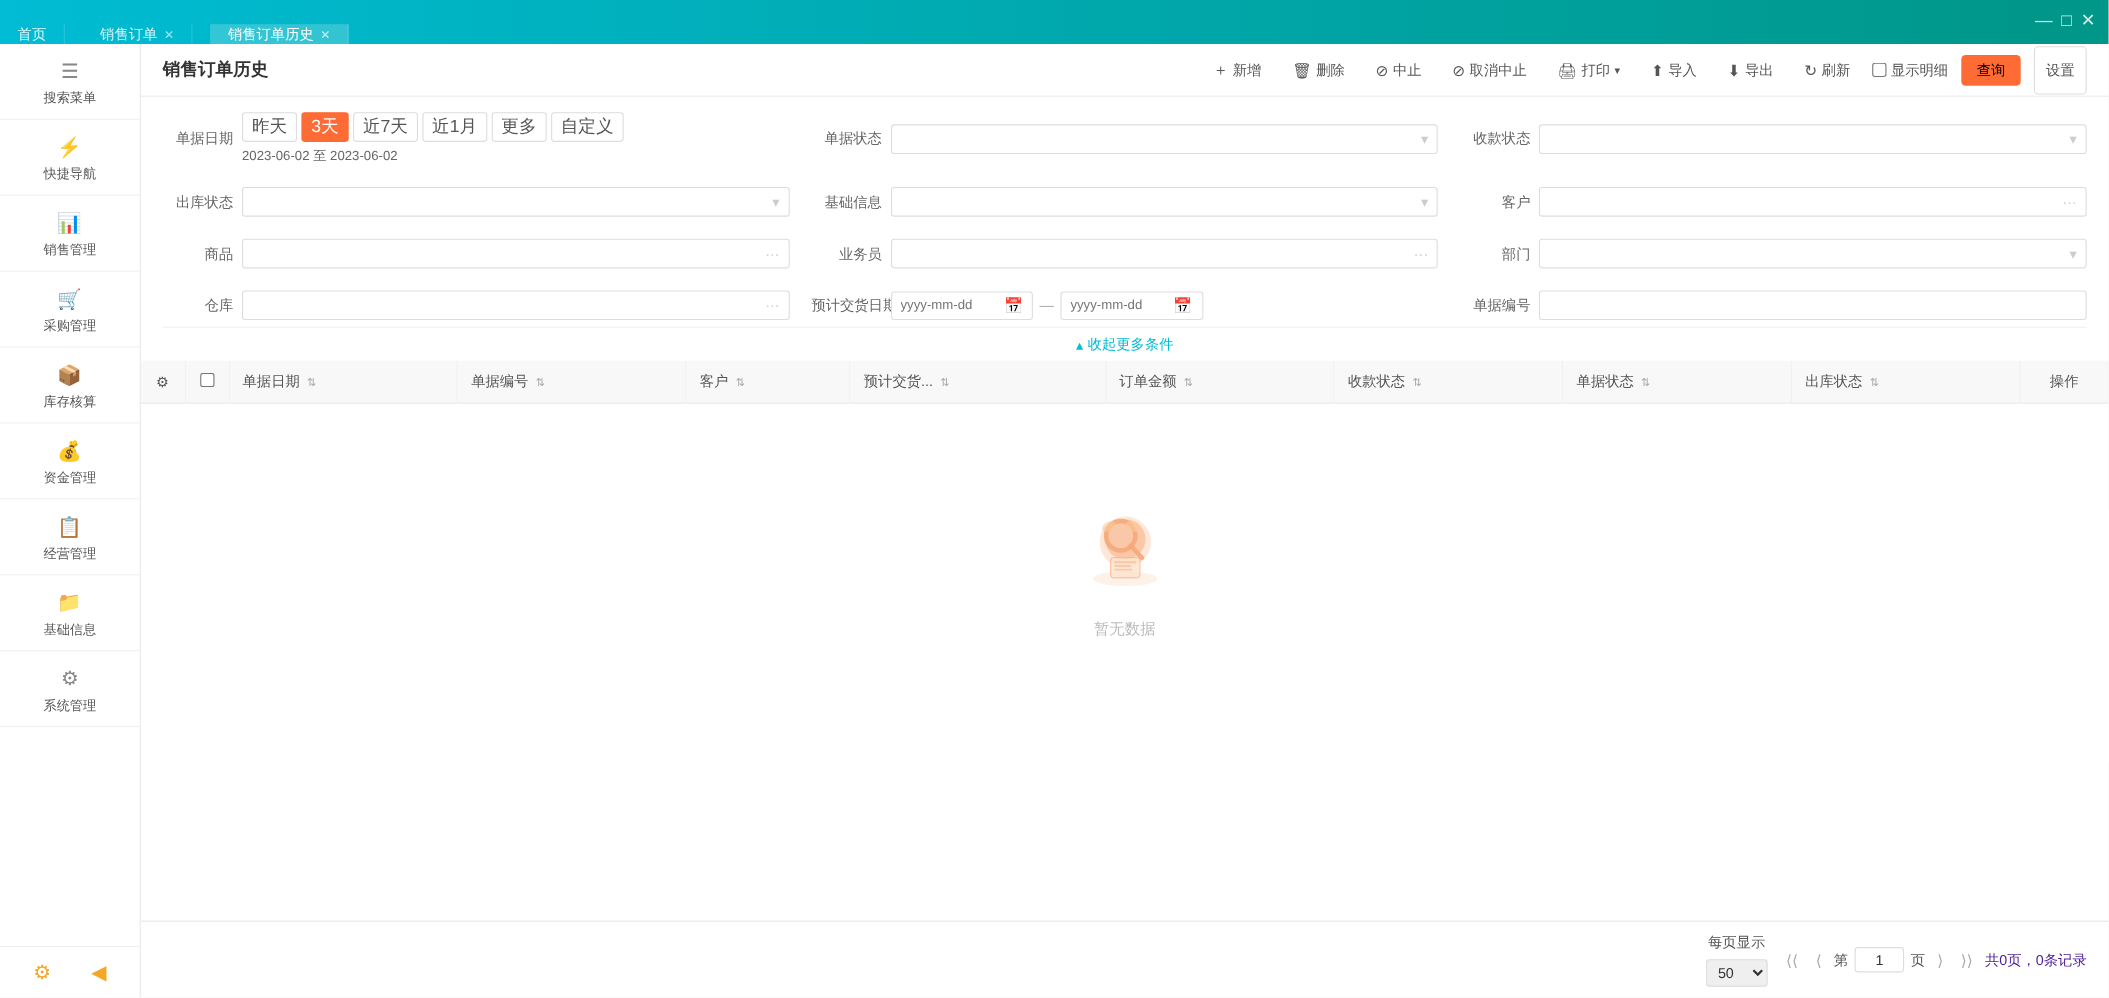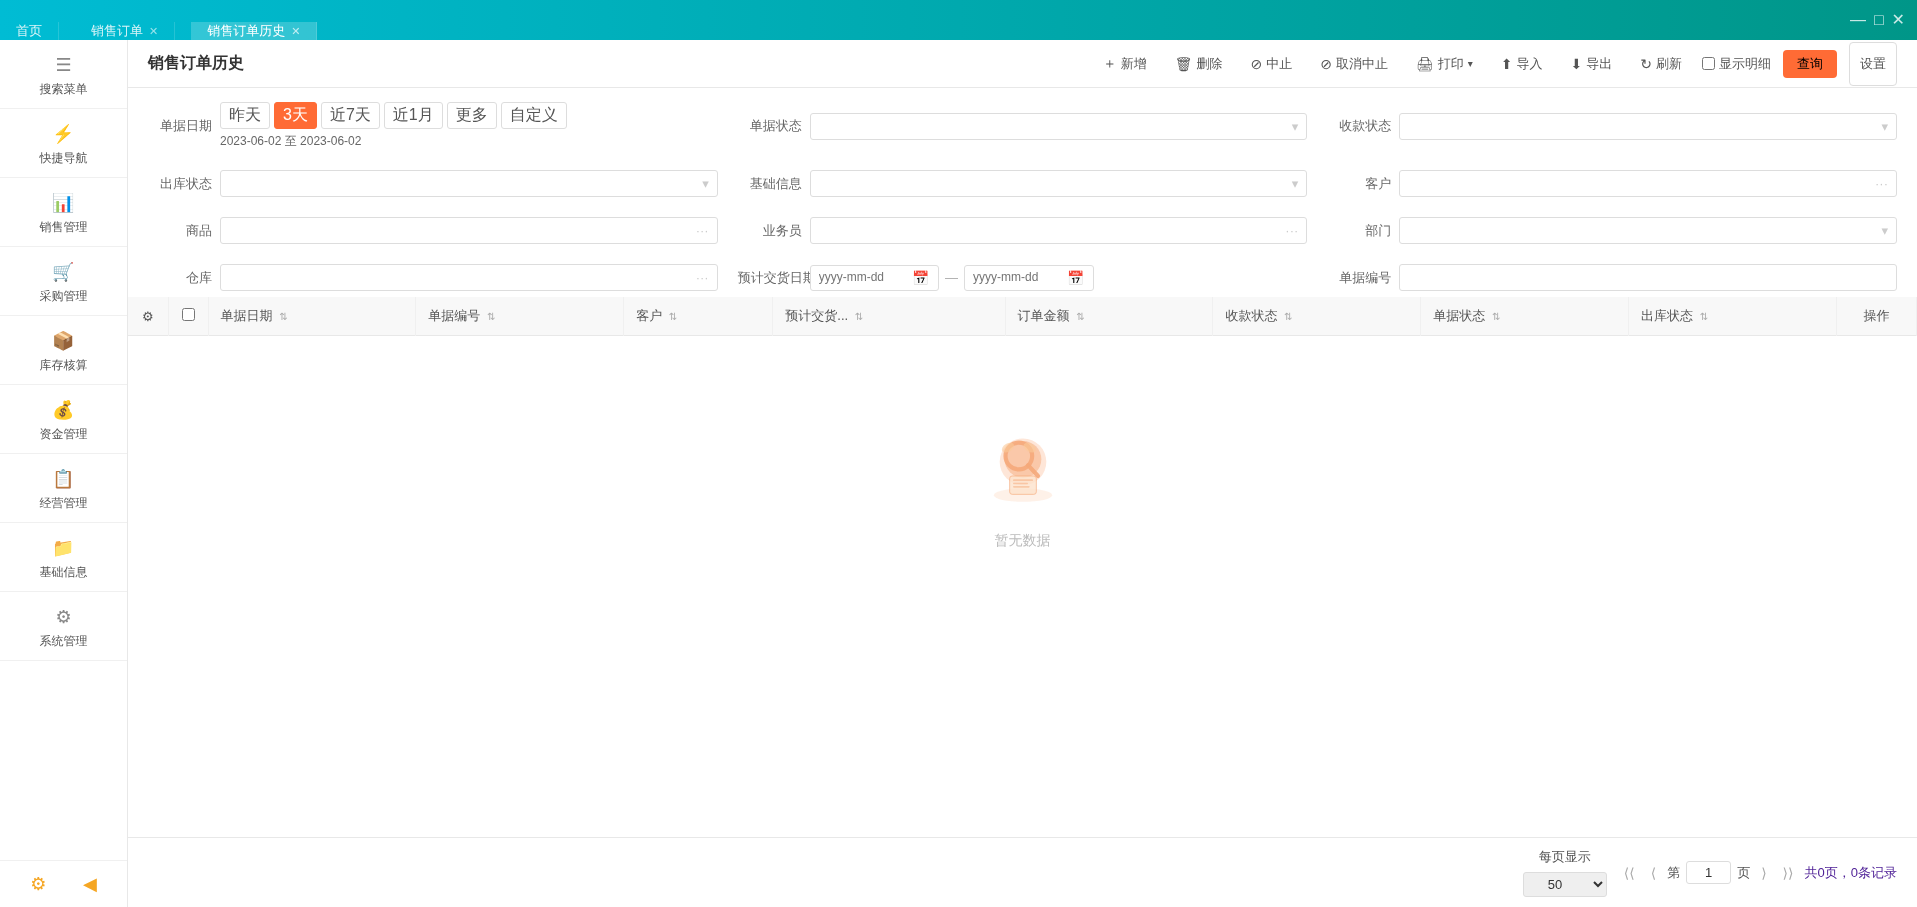--- a/index.html
+++ b/index.html
@@ -267,21 +267,21 @@
     .page-size-select {
       display: flex;
       align-items: center;
       gap: 6px;
       color: #555;
       flex-direction: column;
     }
     .page-size-select select {
       border: 1px solid #ddd;
       border-radius: 3px;
-      padding: 3px 20px;
+      padding: 3px 6px;
       color: #333;
       outline: none;
     }
     .pagination {
       display: flex;
       align-items: center;
       gap: 6px;
       color: #555;
     }
     .page-btn {
@@ -608,20 +608,24 @@
           </div>
         </div>
         <div class="filter-cell">
           <span class="fc-label">单据编号</span>
           <div class="fc-input">
             <input type="text" class="filter-input" style="">
           </div>
         </div>
       </div>
 
+      <div class="collapse-row" style="border-top:1px solid #f0f0f0; padding:6px 0;">
+        <span class="chevron-up" style="color:#00bcd4;"></span>
+        <span>收起更多条件</span>
+      </div>
     </div>
 
     <div class="table-area">
       <table>
         <thead>
           <tr>
             <th class="th-settings">
               <span>⚙</span>
             </th>
             <th class="th-checkbox">

